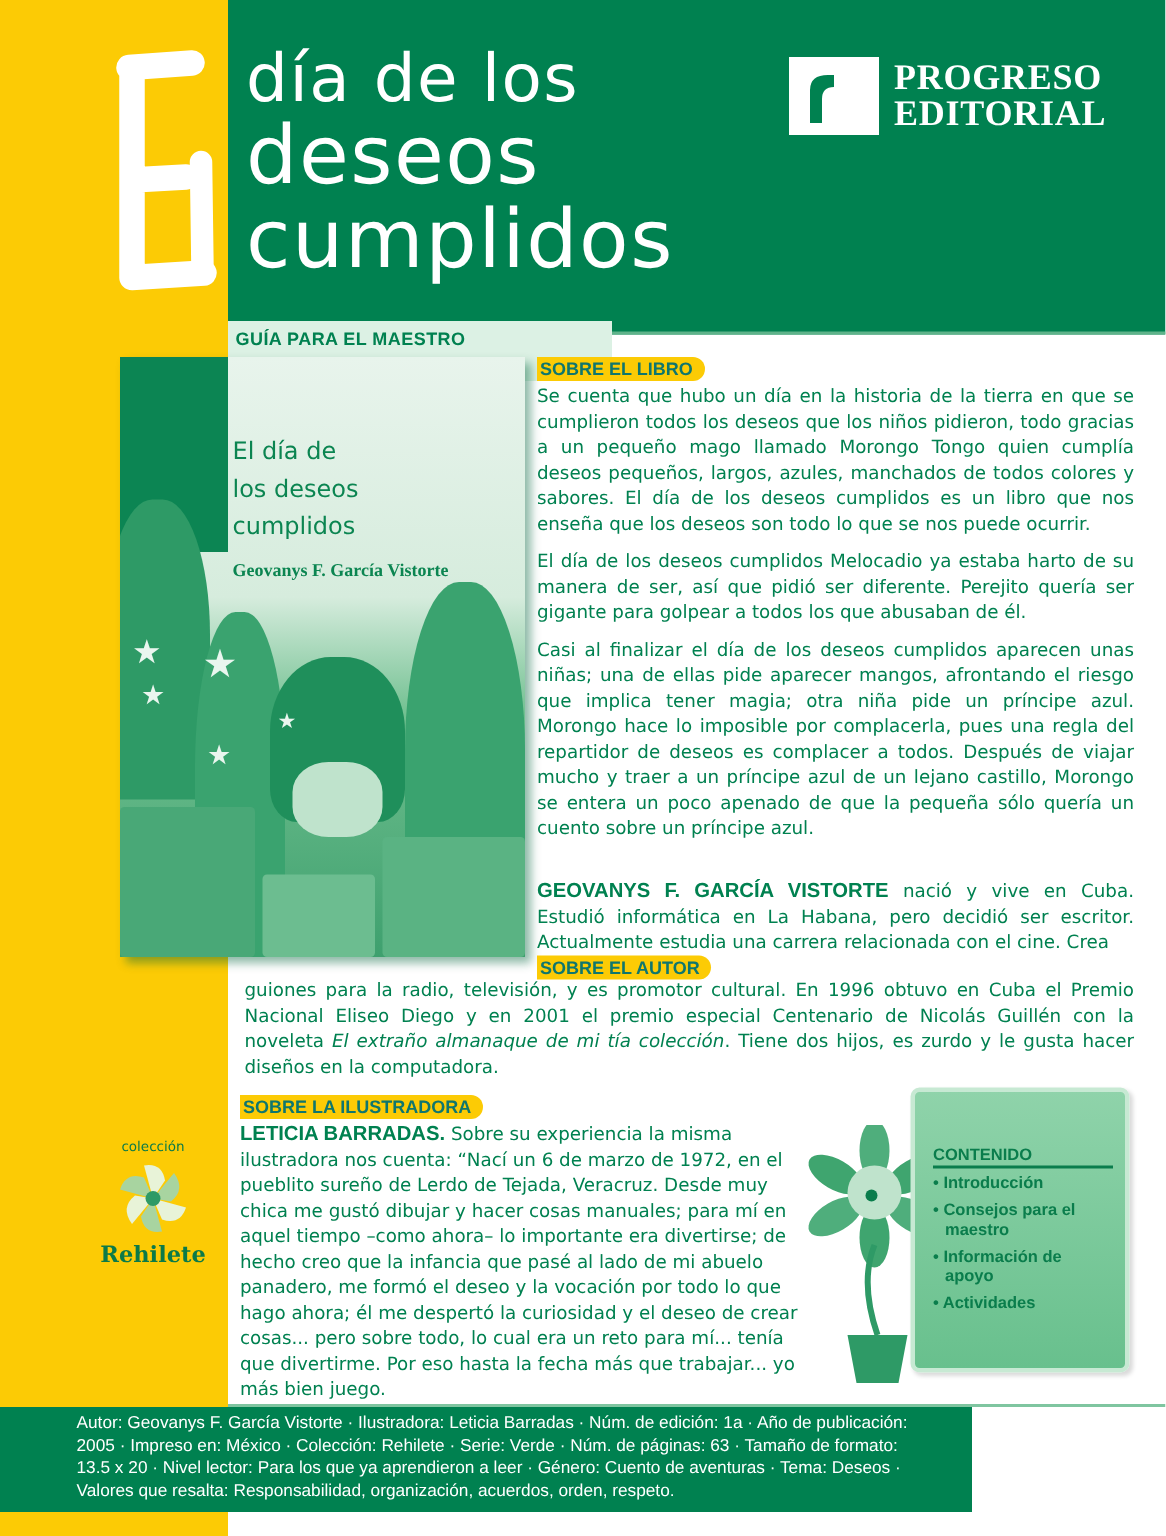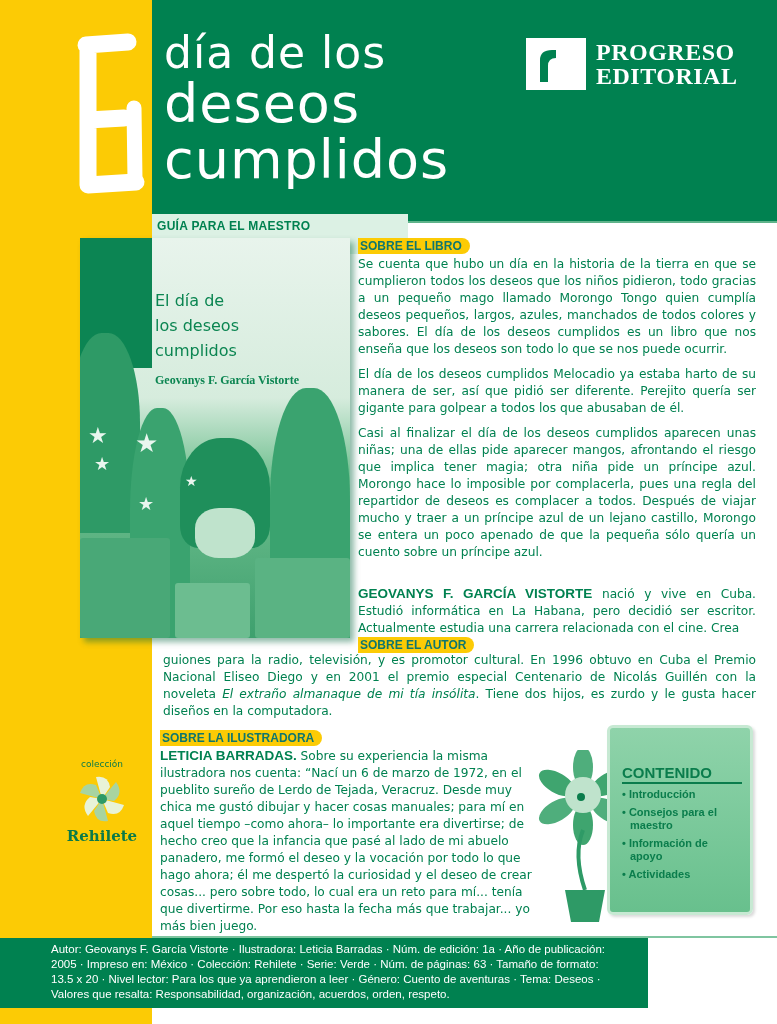--- a/index.html
+++ b/index.html
@@ -36,21 +36,21 @@
   .text b { font-family: "Liberation Sans", sans-serif; font-size: 13.5px; }
 
   .sec-libro { position: absolute; left: 358px; top: 238px; width: 398px; }
   .sec-autor { position: absolute; left: 358px; top: 585px; width: 398px; }
   .autor-cont { position: absolute; left: 163px; top: 652px; width: 593px; }
   .sec-ilus { position: absolute; left: 160px; top: 730px; width: 372px; }
 
   .rehilete { position: absolute; left: 62px; top: 755px; width: 80px; height: 90px; }
 
   .contenido-card { position: absolute; left: 607px; top: 725px; width: 146px; height: 190px; background: linear-gradient(180deg, #8fd3aa, #68c08d); border: 3px solid #c7e9d3; border-radius: 6px; box-shadow: 2px 2px 3px rgba(0,0,0,0.15); padding: 36px 8px 0 12px; }
-  .contenido-title { color: #0a7d4c; font-family: "Liberation Sans", sans-serif; font-weight: bold; font-size: 15px; border-bottom: 2px solid #0a7d4c; padding-bottom: 1px; margin-bottom: 4px; }
+  .contenido-title { color: #0a7d4c; font-family: "Liberation Sans", sans-serif; font-weight: bold; font-size: 11px; border-bottom: 2px solid #0a7d4c; padding-bottom: 1px; margin-bottom: 4px; }
   .contenido-item { color: #0a7d4c; font-family: "Liberation Sans", sans-serif; font-weight: bold; font-size: 11px; line-height: 13px; margin-bottom: 5px; padding-left: 8px; text-indent: -8px; }
   .flower { position: absolute; left: 535px; top: 750px; width: 90px; height: 175px; }
 
   .footer { position: absolute; left: 0; top: 938px; width: 648px; height: 70px; background: #008150; color: #fff; font-family: "Liberation Sans", sans-serif; font-size: 11.5px; line-height: 15px; padding: 4px 30px 0 51px; }
   .footer-strip-top { position: absolute; left: 152px; top: 936px; width: 625px; height: 2px; background: #7fc5a0; }
 </style>
 </head>
 <body>
 
 <div class="yellow-strip"></div>
@@ -111,21 +111,21 @@
   <p>Casi al finalizar el día de los deseos cumplidos aparecen unas niñas; una de ellas pide aparecer mangos, afrontando el riesgo que implica tener magia; otra niña pide un príncipe azul. Morongo hace lo imposible por complacerla, pues una regla del repartidor de deseos es complacer a todos. Después de viajar mucho y traer a un príncipe azul de un lejano castillo, Morongo se entera un poco apenado de que la pequeña sólo quería un cuento sobre un príncipe azul.</p>
 </div>
 
 <div class="sec-autor text">
   <div>
     <b>GEOVANYS F. GARCÍA VISTORTE</b><span> nació y vive en Cuba. Estudió informática en La Habana, pero decidió ser escritor. Actualmente estudia una carrera relacionada con el cine. Crea</span>
   </div>
   <div style="margin-bottom:0;"><span class="section-pill">SOBRE EL AUTOR</span></div>
 </div>
 <div class="autor-cont text">
-  <span>guiones para la radio, televisión, y es promotor cultural. En 1996 obtuvo en Cuba el Premio Nacional Eliseo Diego y en 2001 el premio especial Centenario de Nicolás Guillén con la noveleta </span><i>El extraño almanaque de mi tía insólita</i><span>. Tiene dos hijos, es zurdo y le gusta hacer diseños en la computadora.</span>
+  <span>guiones para la radio, televisión, y es promotor cultural. En 1996 obtuvo en Cuba el Premio Nacional Eliseo Diego y en 2001 el premio especial Centenario de Nicolás Guillén con la noveleta </span><i>El extraño almanaque de mi tía colección</i><span>. Tiene dos hijos, es zurdo y le gusta hacer diseños en la computadora.</span>
 </div>
 
 <div class="sec-ilus text">
   <div style="margin-bottom:0;"><span class="section-pill">SOBRE LA ILUSTRADORA</span></div>
   <div style="text-align:left;"><b>LETICIA BARRADAS.</b><span> Sobre su experiencia la misma ilustradora nos cuenta: “Nací un 6 de marzo de 1972, en el pueblito sureño de Lerdo de Tejada, Veracruz. Desde muy chica me gustó dibujar y hacer cosas manuales; para mí en aquel tiempo –como ahora– lo importante era divertirse; de hecho creo que la infancia que pasé al lado de mi abuelo panadero, me formó el deseo y la vocación por todo lo que hago ahora; él me despertó la curiosidad y el deseo de crear cosas... pero sobre todo, lo cual era un reto para mí... tenía que divertirme. Por eso hasta la fecha más que trabajar... yo más bien juego.</span></div>
 </div>
 
 <svg class="rehilete" viewBox="0 0 80 90">
   <g transform="translate(40,44)">
     <path d="M0 0 L-6 -22 Q6 -24 8 -12 Z" fill="#e8f3d8"></path>

